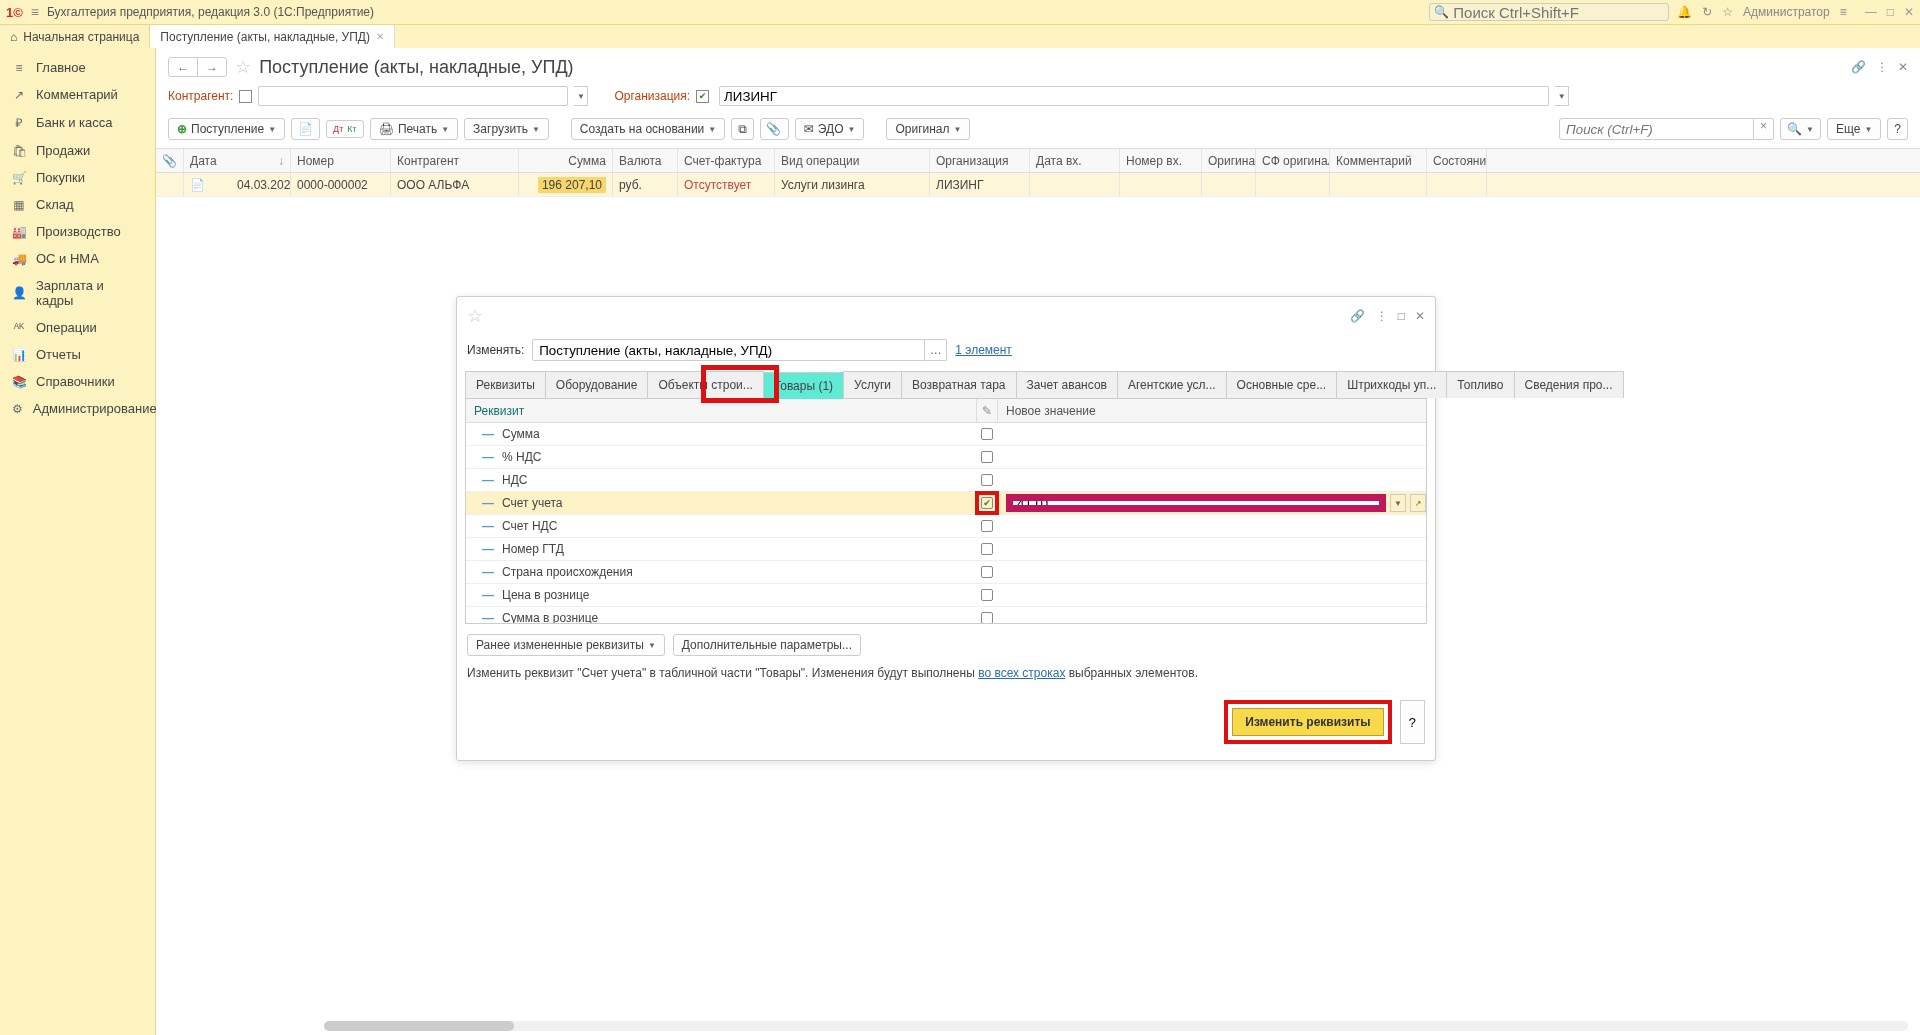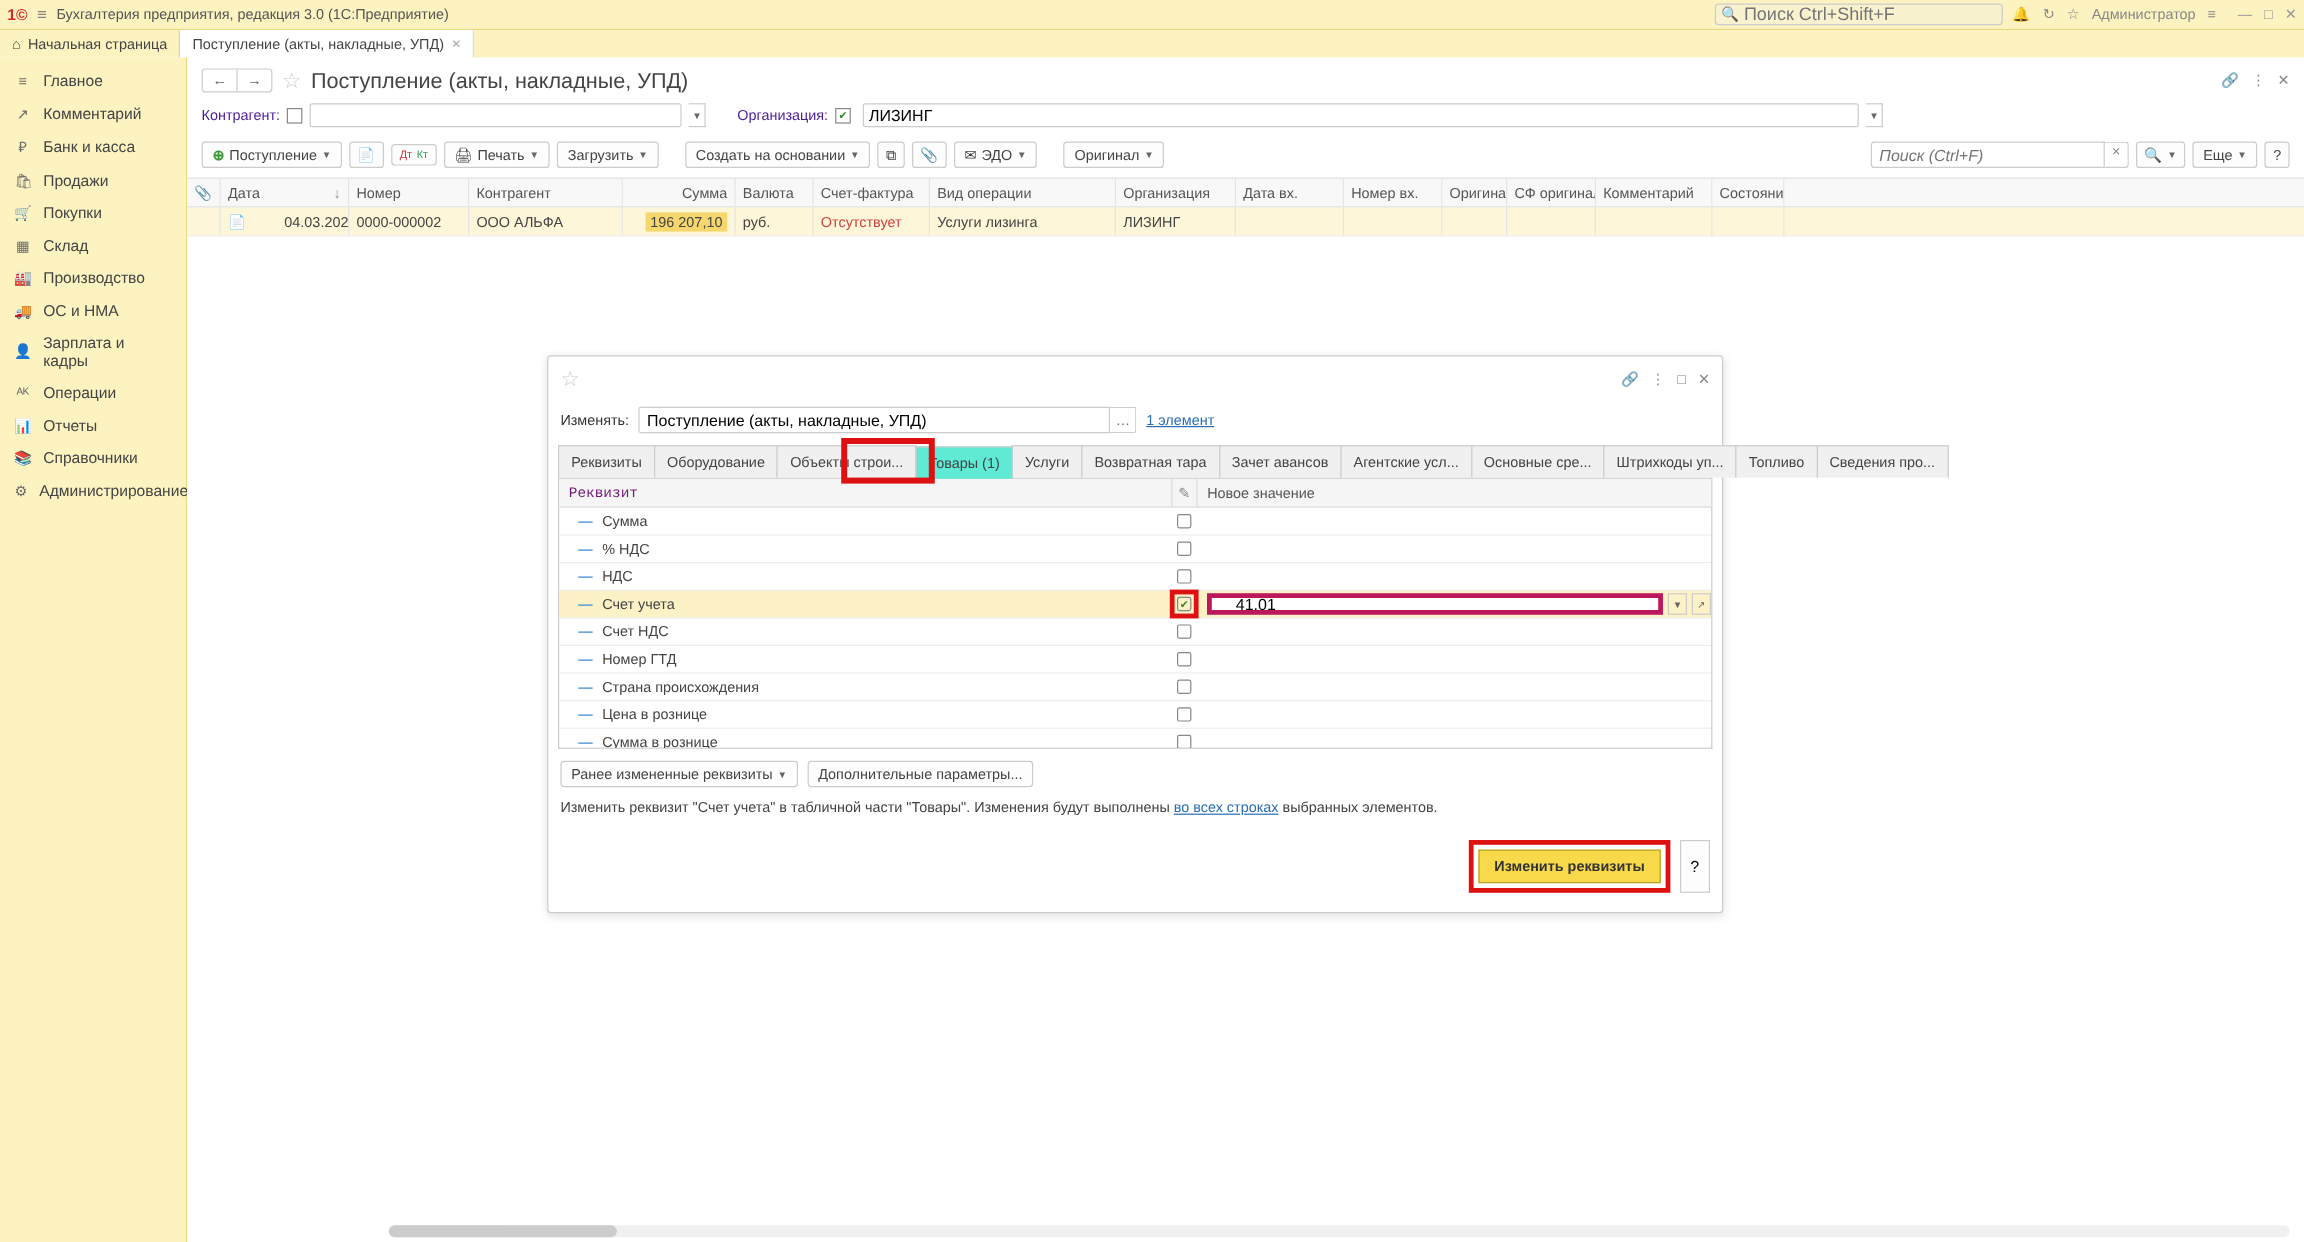--- a/index.html
+++ b/index.html
@@ -36,21 +36,21 @@
 .page-header { display: flex; align-items: center; gap: 8px; padding: 8px 12px 4px 12px; }
 .nav-btns { display: flex; border: 1px solid #ccc; border-radius: 3px; }
 .nav-btn { padding: 2px 8px; color: #666; cursor: pointer; }
 .nav-btn:first-child { border-right: 1px solid #ccc; }
 .star-icon { color: #ccc; font-size: 18px; }
 .page-title { font-size: 18px; color: #444; }
 .header-right-icons { margin-left: auto; display: flex; gap: 10px; color: #888; }
 
 
 .filter-row { display: flex; align-items: center; gap: 6px; padding: 4px 12px 8px 12px; }
-.filter-label { color: #4c1d95; }
+.filter-label { color: #c2410c; }
 .filter-input { border: 1px solid #ccc; height: 20px; border-radius: 2px; }
 .filter-input.wide { width: 310px; }
 .filter-input.org { width: 830px; margin-left: 4px; padding: 0 4px; }
 .select-arrow { width: 14px; border: 1px solid #ccc; border-left: none; height: 20px; display: flex; align-items: center; justify-content: center; color: #666; font-size: 8px; }
 .chk { width: 13px; height: 13px; border: 1px solid #888; display: inline-flex; align-items: center; justify-content: center; font-size: 9px; color: #2a8a2a; }
 
 
 .toolbar { display: flex; align-items: center; gap: 6px; padding: 4px 12px 8px 12px; }
 .tb-btn { display: flex; align-items: center; gap: 4px; border: 1px solid #ccc; background: #fdfdfd; padding: 3px 8px; border-radius: 3px; cursor: pointer; color: #444; font-size: 12px; }
 .tb-btn .arrow { font-size: 8px; color: #666; }
@@ -100,33 +100,33 @@
 .link { color: #2a6db5; text-decoration: underline; cursor: pointer; }
 
 
 .dlg-tabs { display: flex; margin: 6px 8px 0 8px; border-bottom: 1px solid #ccc; }
 .dlg-tab { padding: 6px 10px; border: 1px solid #ccc; border-bottom: none; background: #f0f0f0; margin-right: -1px; cursor: pointer; color: #444; font-size: 12px; white-space: nowrap; }
 .dlg-tab.active { background: #5eead4; position: relative; top: 1px; }
 
 
 .dlg-grid { border: 1px solid #ccc; margin: 0 8px; border-top: none; }
 .dlg-grid-head { display: flex; background: #f5f5f5; border-bottom: 1px solid #ddd; height: 24px; align-items: center; }
-.dlg-col-name { flex: 0 0 510px; padding-left: 8px; color: #701a75; font-family: Liberation Mono, monospace; }
+.dlg-col-name { flex: 0 0 510px; padding-left: 8px; color: #0f766e; }
 .dlg-col-chk { flex: 0 0 22px; display: flex; align-items: center; justify-content: center; border-left: 1px solid #ddd; border-right: 1px solid #ddd; height: 100%; color: #888; }
 .dlg-col-val { flex: 1; padding-left: 8px; color: #555; }
 .dlg-grid-body { max-height: 200px; overflow-y: auto; position: relative; }
 .dlg-gr { display: flex; height: 23px; align-items: center; border-bottom: 1px solid #eee; }
 .dlg-gr.selected { background: #fdf1c6; }
 .dlg-gr-name { flex: 0 0 510px; padding-left: 16px; display: flex; align-items: center; gap: 8px; color: #444; }
 .dash { color: #5a9bd5; font-weight: bold; }
 .dlg-gr-chk { flex: 0 0 22px; display: flex; align-items: center; justify-content: center; height: 100%; }
 .minichk { width: 12px; height: 12px; border: 1px solid #888; border-radius: 2px; display: flex; align-items: center; justify-content: center; font-size: 9px; color: #2a8a2a; }
 .dlg-gr-val { flex: 1; padding-left: 8px; display: flex; align-items: center; gap: 4px; }
 .red-box-chk { border: 4px solid #d11; padding: 2px; margin: -4px; }
-.val-input { border: 4px solid #be185d; height: 18px; flex: 1; padding: 0 20px; }
+.val-input { border: 7px solid #be185d; height: 18px; flex: 1; padding: 0 4px; }
 .val-btn { width: 16px; height: 18px; border: 1px solid #ccc; display: flex; align-items: center; justify-content: center; font-size: 8px; color: #666; }
 
 
 .dlg-footer-row { display: flex; gap: 8px; padding: 10px; }
 .dlg-hint { padding: 0 10px 8px 10px; color: #444; }
 .dlg-actions { display: flex; justify-content: flex-end; gap: 8px; padding: 12px 10px 16px 10px; }
 .btn-yellow { background: #f8d94a; border: 1px solid #b8a030; padding: 6px 12px; cursor: pointer; font-size: 12px; color: #333; font-weight: bold; }
 .red-box-btn { border: 4px solid #d11; padding: 4px; }
 .btn-plain { border: 1px solid #ccc; background: #fdfdfd; padding: 4px 8px; cursor: pointer; }
 

